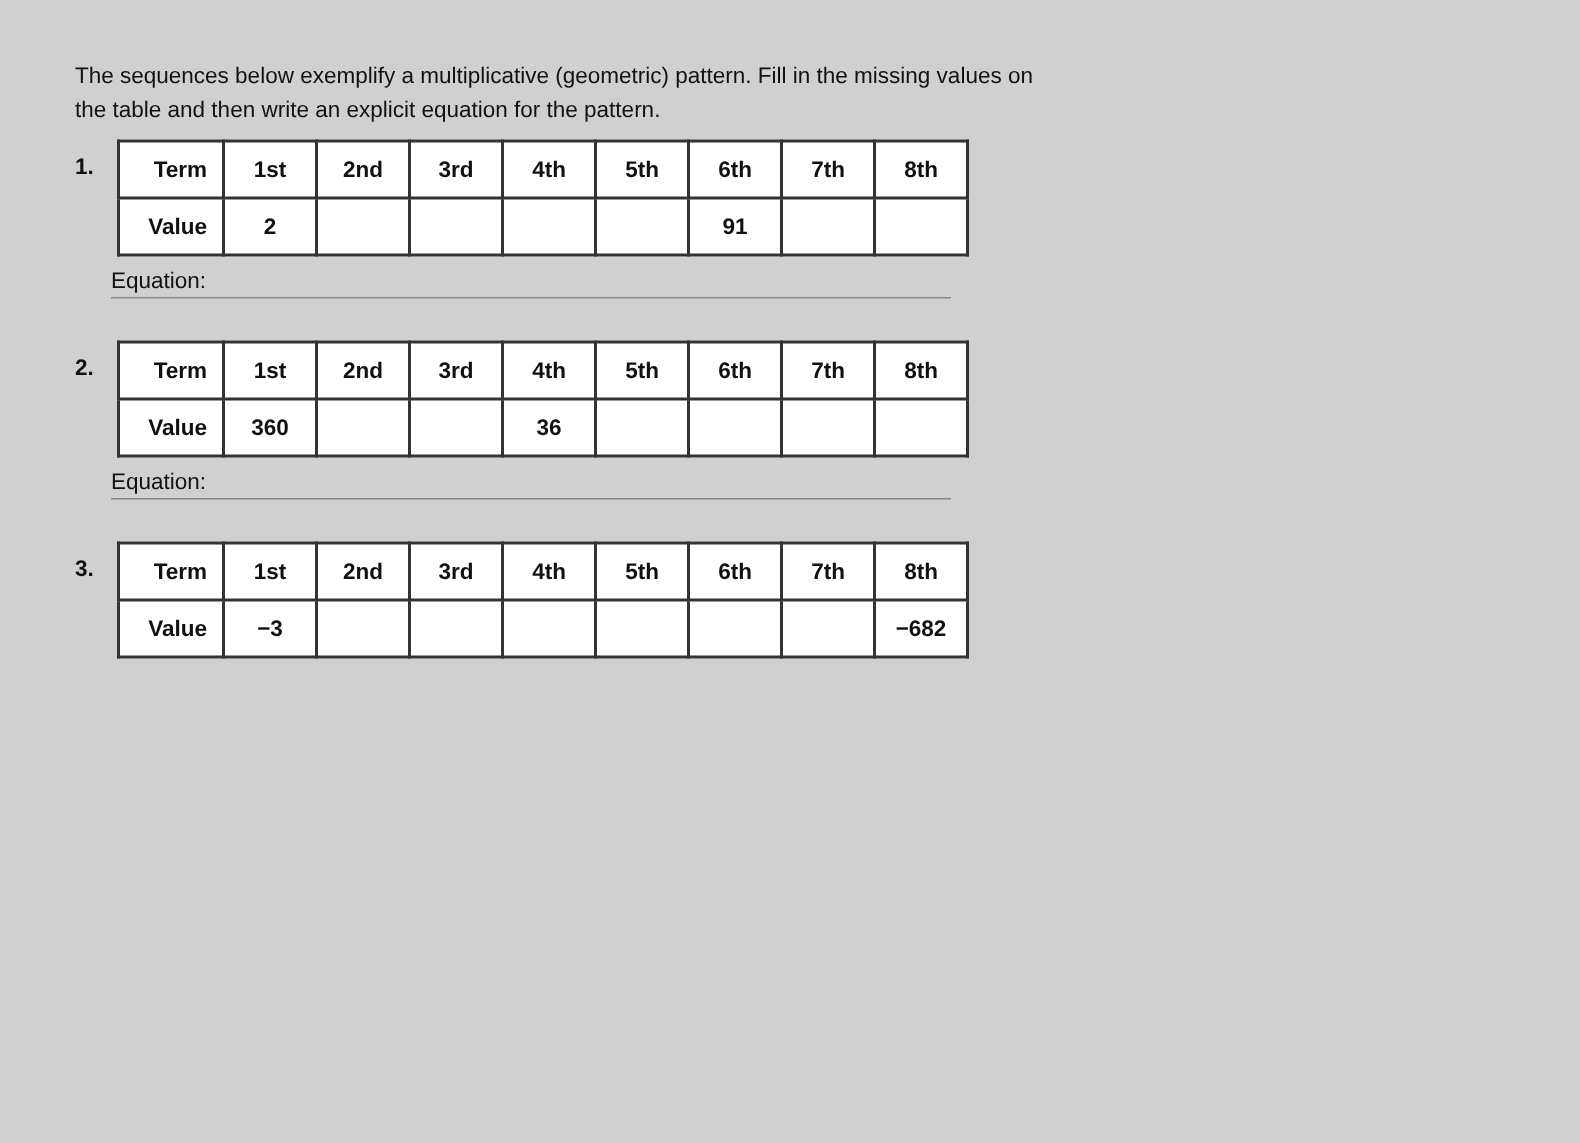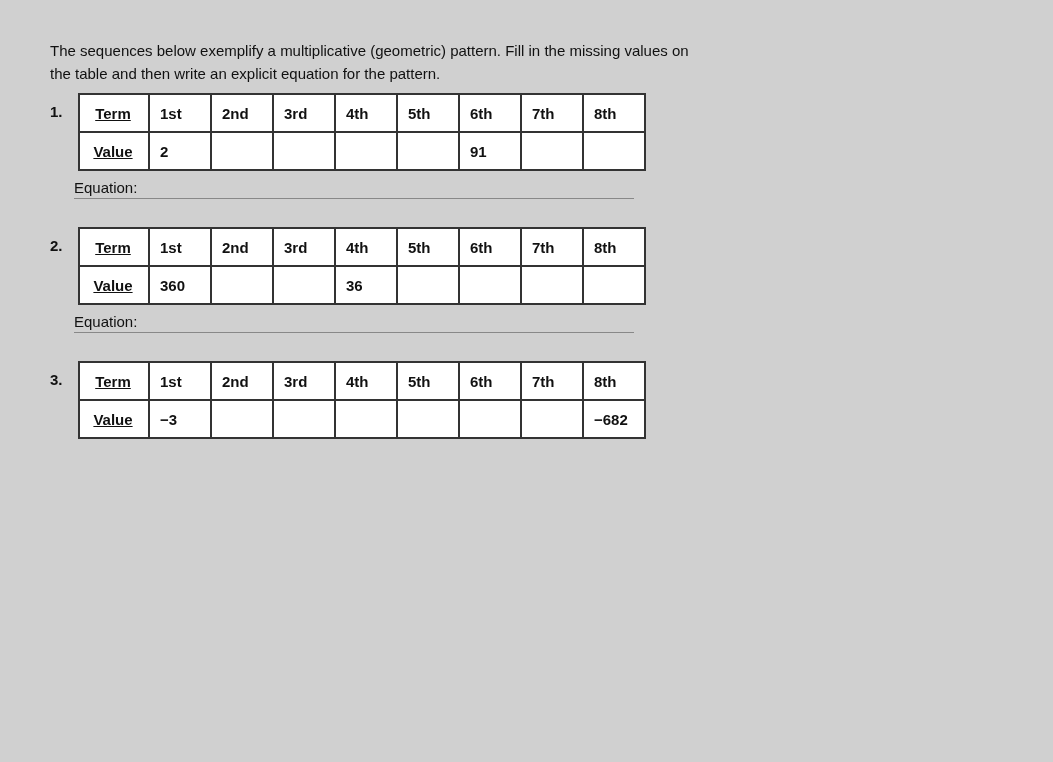--- a/index.html
+++ b/index.html
@@ -51,32 +51,31 @@
     table {
       border-collapse: collapse;
       background: white;
     }
 
     table td {
       border: 2px solid #333;
       padding: 6px 10px;
       min-width: 62px;
       height: 38px;
-      text-align: left;
+      text-align: center;
       font-size: 15px;
       font-weight: bold;
       color: #111;
     }
 
     table td.label-cell {
       font-weight: bold;
-      text-align: center;
+      text-align: right;
       padding-left: 8px;
       min-width: 70px;
-      text-decoration: underline;
     }
 
     .equation-line {
       font-size: 15px;
       color: #111;
       margin-top: 8px;
       margin-left: 24px;
       border-bottom: 1px solid #888;
       width: 560px;
       padding-bottom: 2px;

